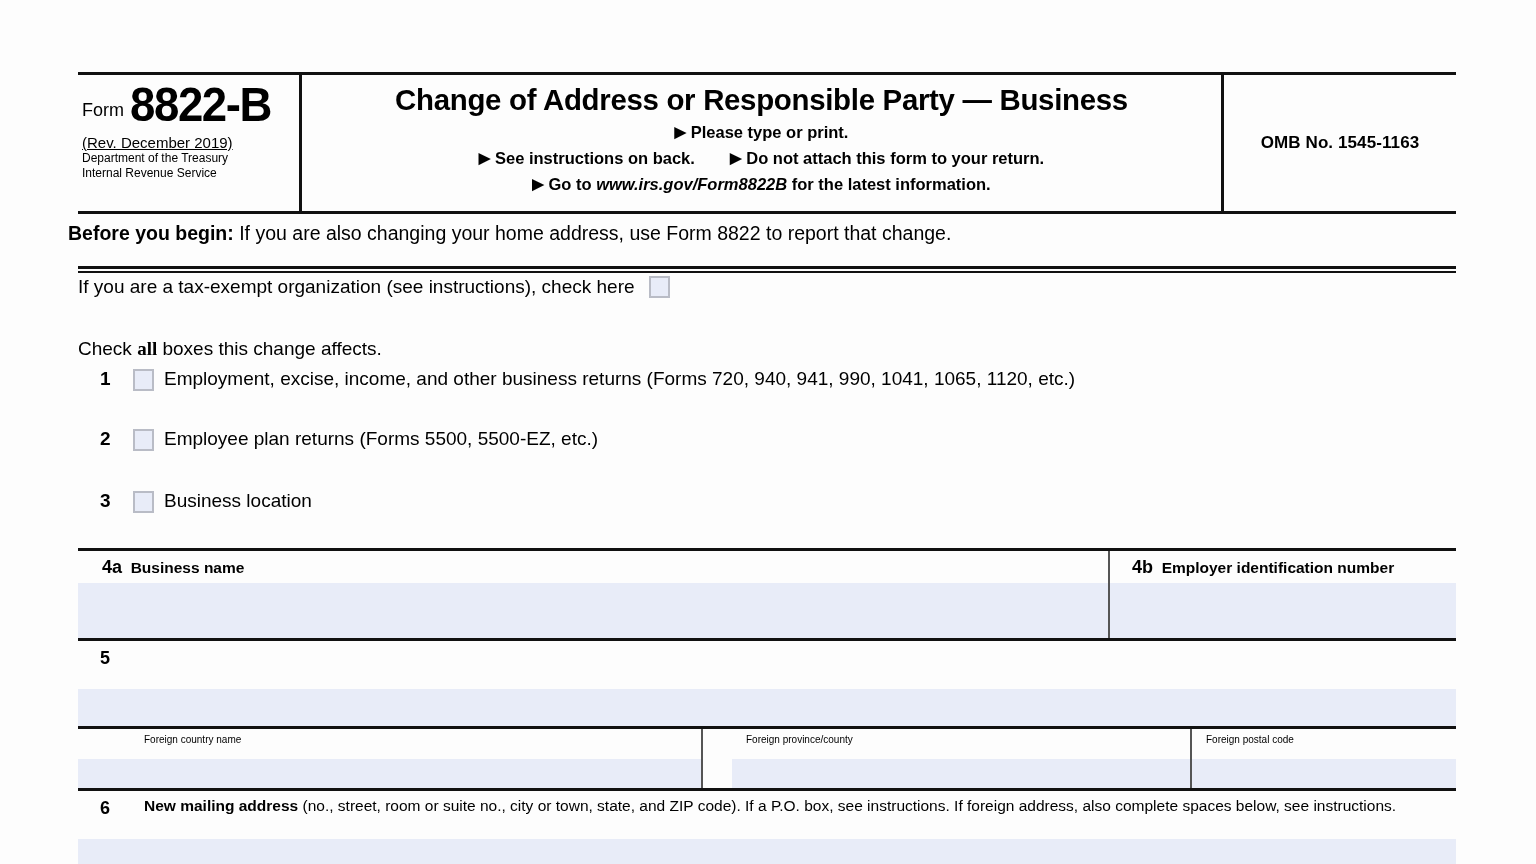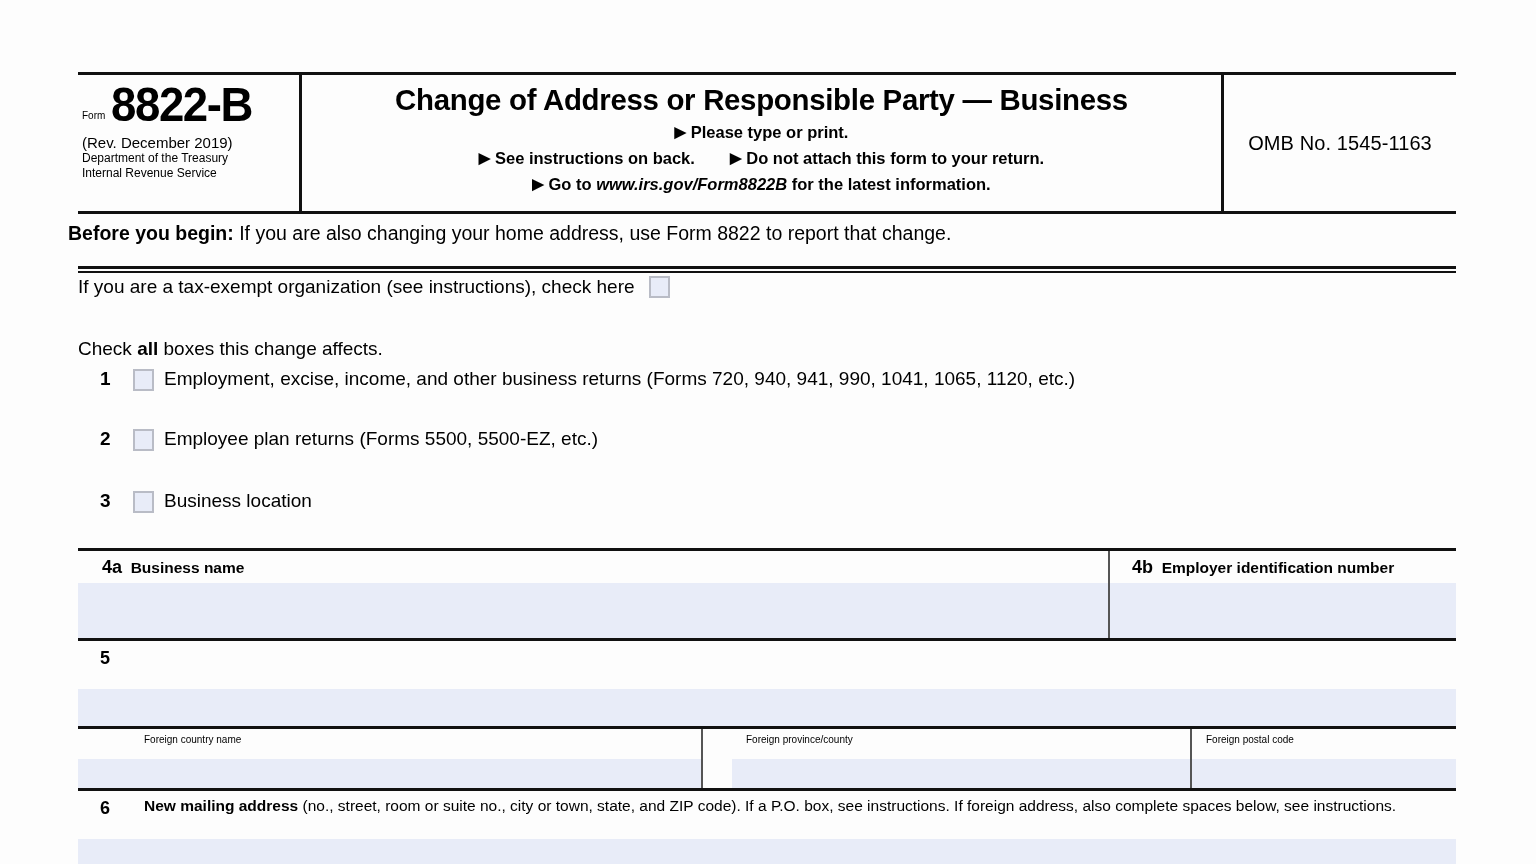--- a/index.html
+++ b/index.html
@@ -33,38 +33,39 @@
     border-right: 3px solid #111;
     padding: 6px 8px 4px 4px;
     position: relative;
   }
   .form-line {
     display: flex;
     align-items: flex-end;
     gap: 6px;
   }
   .form-word {
-    font-size: 10px;
+    font-size: 18px;
     letter-spacing: 0px;
     padding-bottom: 7px;
     font-family: "Liberation Sans", sans-serif;
   }
   .form-number {
     font-size: 49px;
     font-weight: bold;
     letter-spacing: -1.5px;
     line-height: 0.95;
     font-family: "Liberation Sans", sans-serif;
     transform: scaleX(0.93);
     transform-origin: left bottom;
   }
   .rev-line {
     font-size: 15px;
     margin-top: 6px;
     line-height: 1.18;
+    text-decoration: underline;
   }
   .dept-line {
     font-size: 12px;
     line-height: 1.16;
     margin-top: 1px;
   }
 
   .hdr-mid {
     flex: 1;
     border-right: 3px solid #111;
@@ -92,22 +93,23 @@
   .gap-sep { display: inline-block; width: 26px; }
   .url-it { font-style: italic; font-weight: bold; }
 
   .hdr-right {
     width: 232px;
     display: flex;
     align-items: center;
     justify-content: center;
   }
   .omb {
-    font-size: 20px;
+    font-size: 17px;
     letter-spacing: 0.1px;
+    font-weight: bold;
   }
 
   
   .begin-row {
     position: absolute;
     left: 68px; top: 222px;
     width: 1378px;
     font-size: 19.5px;
     line-height: 1.2;
   }
@@ -146,21 +148,21 @@
     vertical-align: middle;
     flex: none;
   }
 
   
   .checkall {
     position: absolute;
     left: 78px; top: 338px;
     font-size: 19px;
   }
-  .checkall b { font-weight: bold; }
+  .checkall b { font-weight: bold; font-family: Liberation Serif, serif; }
 
   .ck-item {
     position: absolute;
     left: 100px;
     display: flex;
     align-items: flex-start;
     gap: 0px;
     font-size: 19px;
     white-space: nowrap;
   }

